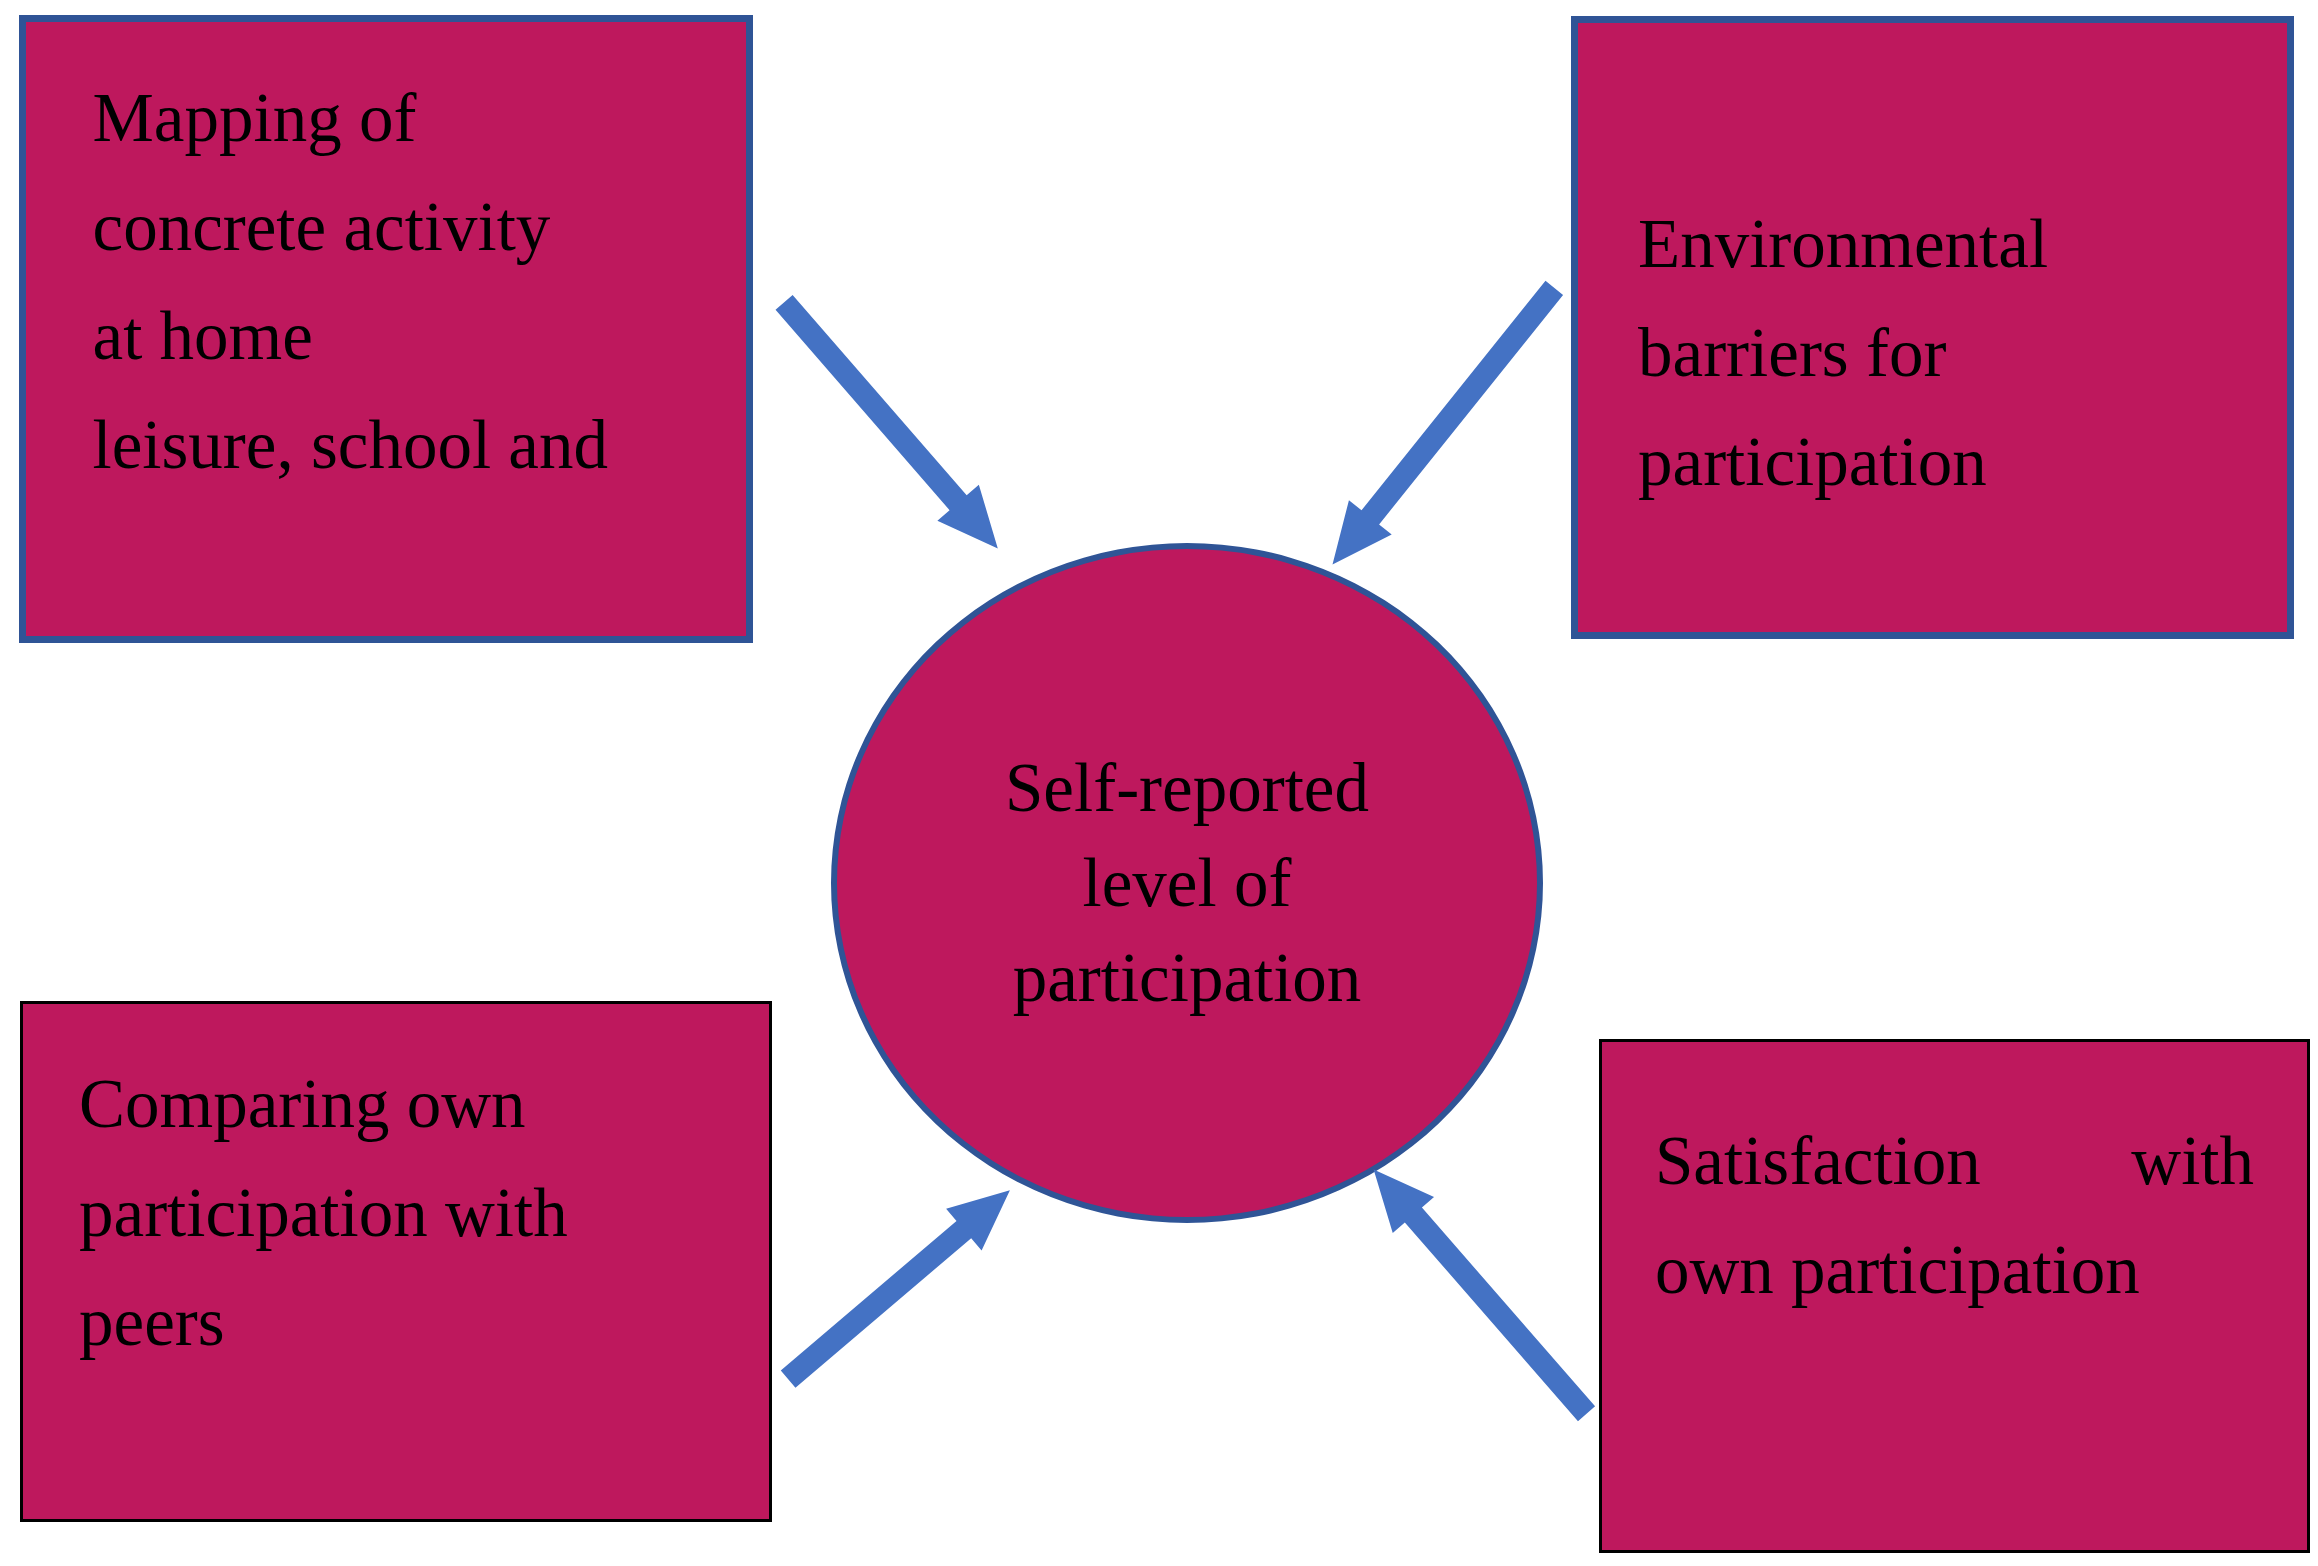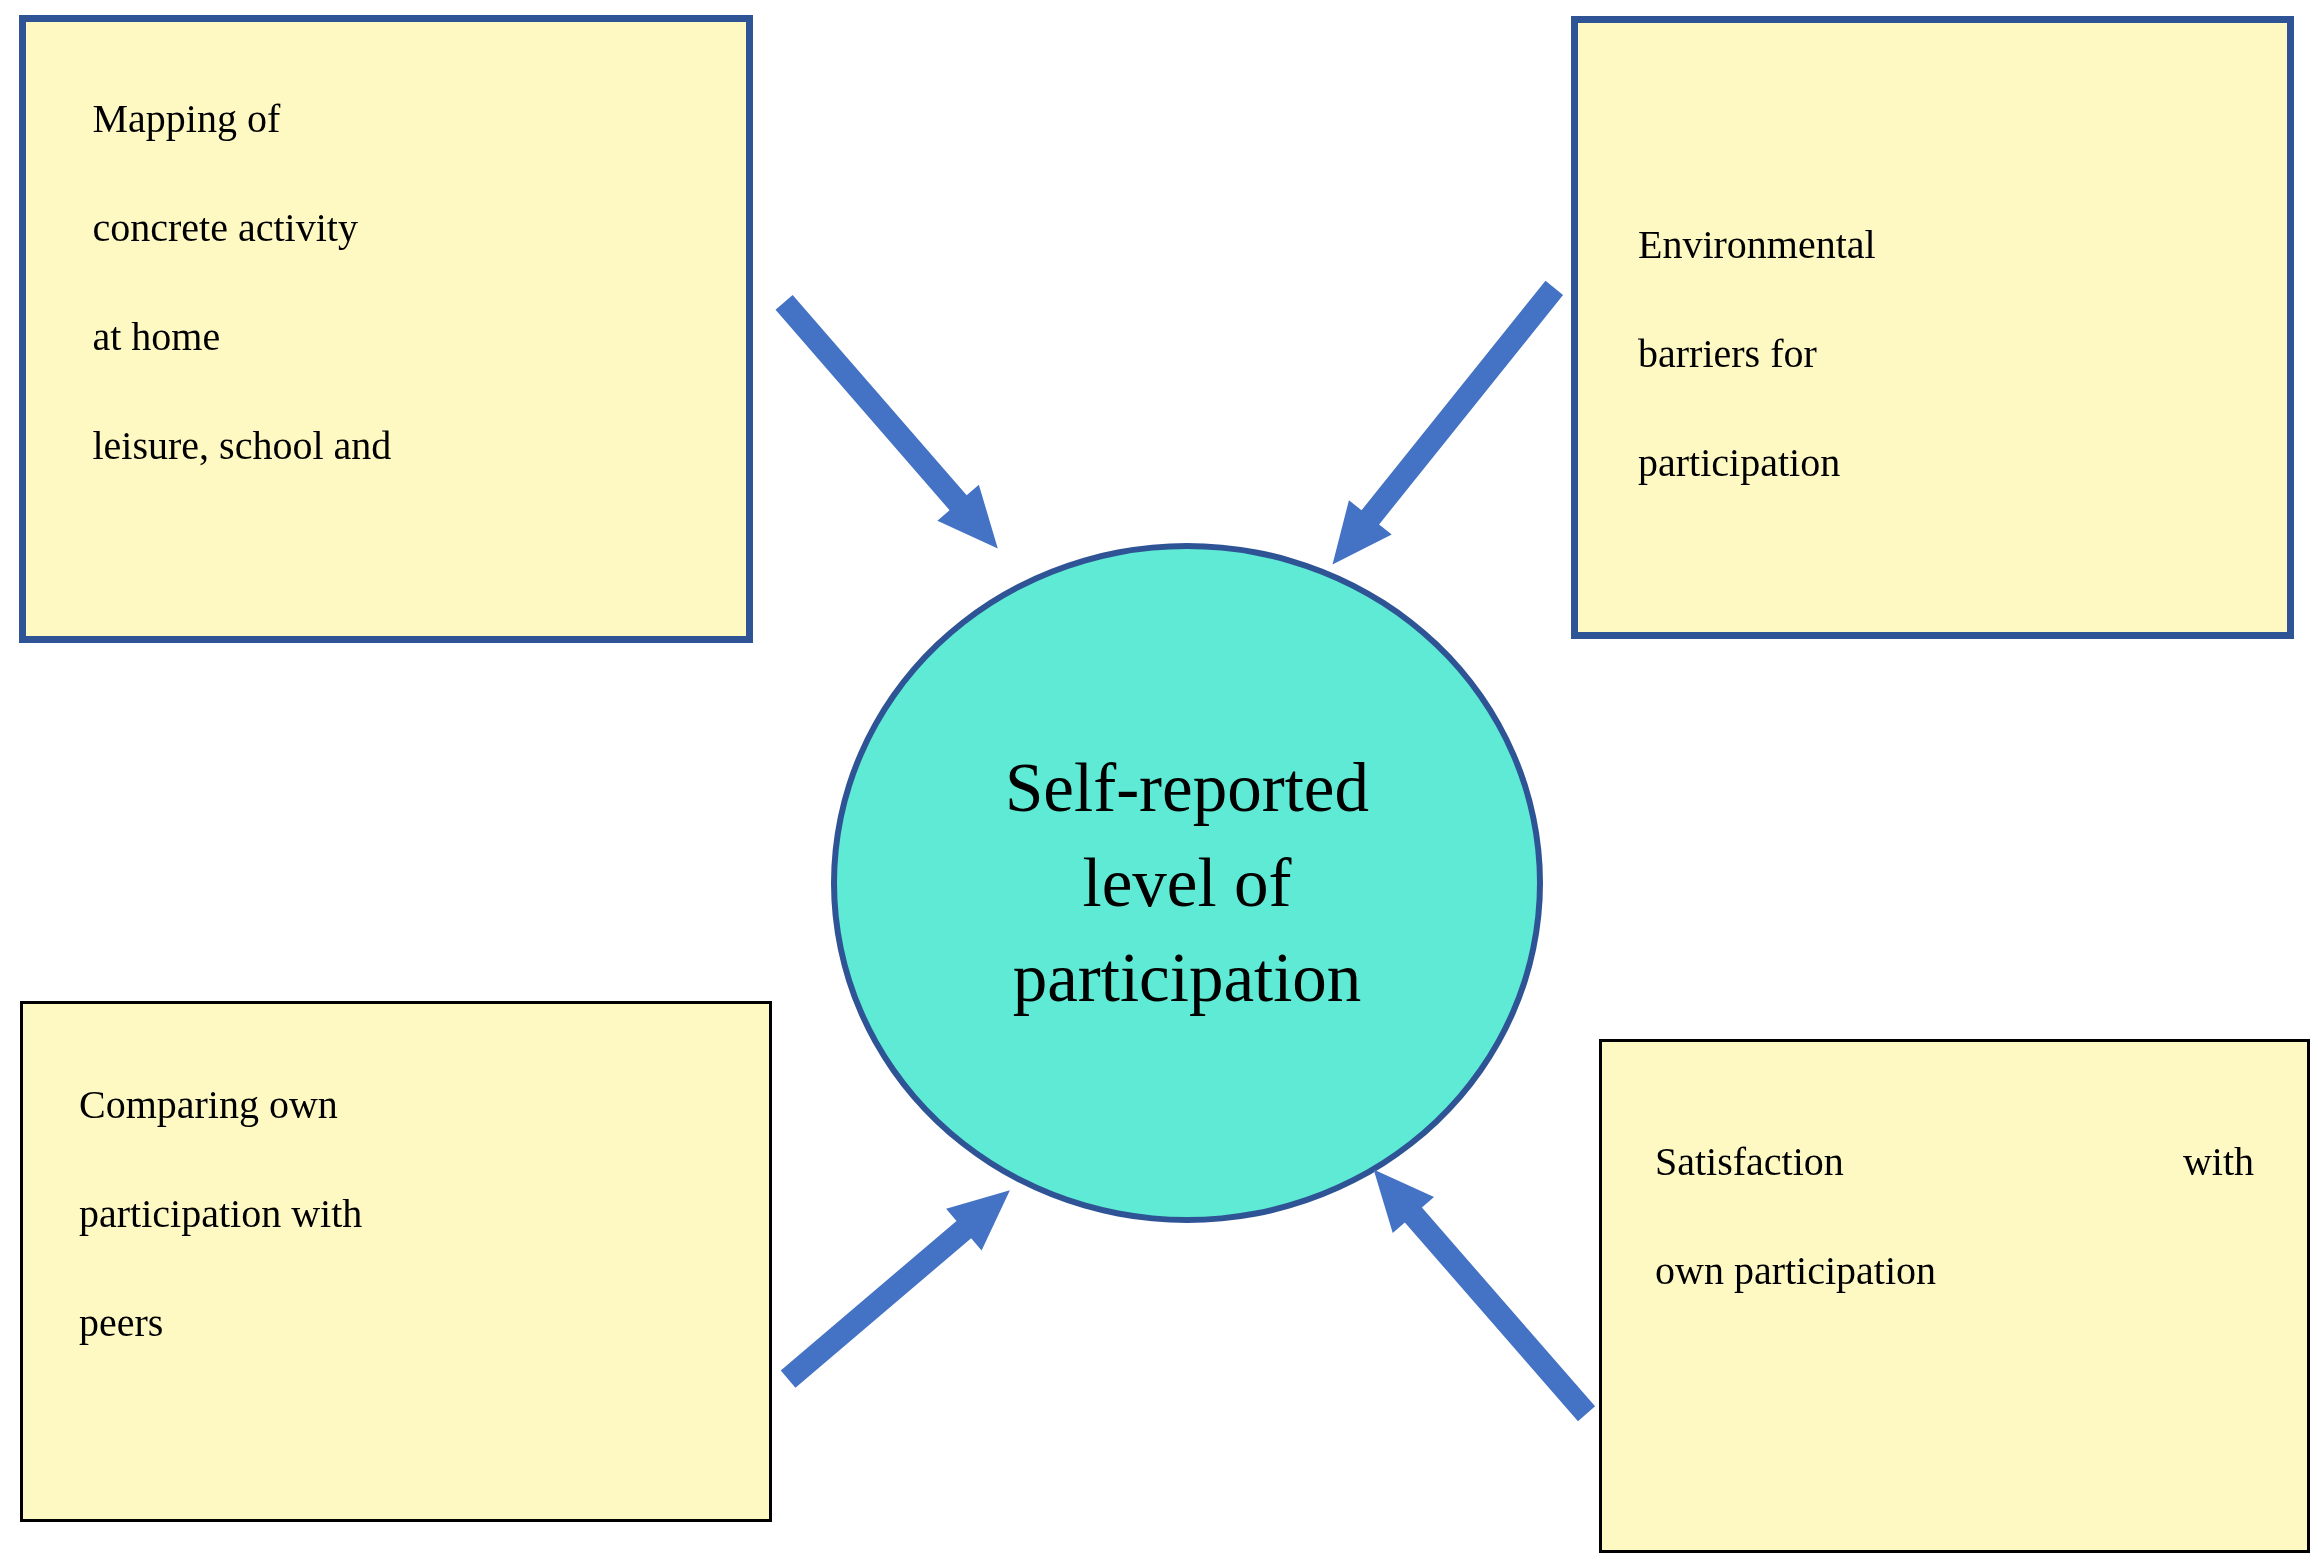--- a/index.html
+++ b/index.html
@@ -7,22 +7,22 @@
     position:relative;
     width:2319px;height:1567px;
     background:#ffffff;
     font-family:"Liberation Serif","DejaVu Serif",serif;
     color:#000000;
     overflow:hidden;
   }
   .shape-box{
     position:absolute;
     box-sizing:border-box;
-    background:#fef9c3;
-    font-size:40px;
+    background:#be185d;
+    font-size:69px;
     line-height:109px;
   }
   .blue-border{border:7.3px solid #2F5496;}
   .black-border{border:3.2px solid #000000;}
   #box-top-left{left:18.5px;top:15.3px;width:734px;height:628px;padding:42px 32px 0 67px;}
   #box-top-right{left:1571px;top:16px;width:723px;height:623px;padding:167px 18px 0 60px;}
   #box-bottom-left{left:20px;top:1001px;width:752px;height:521px;padding:46px 32px 0 56px;}
   #box-bottom-right{left:1599px;top:1039px;width:711px;height:514px;padding:65px 53px 0 53px;}
   .line{white-space:nowrap;}
   .line.justified{
@@ -30,21 +30,21 @@
     text-align:justify;
     text-align-last:justify;
   }
   #center-circle{
     position:absolute;
     left:831px;top:543px;
     width:712px;height:680px;
     box-sizing:border-box;
     border:6.5px solid #2F5496;
     border-radius:50%;
-    background:#5eead4;
+    background:#be185d;
     display:flex;
     flex-direction:column;
     align-items:center;
     justify-content:center;
     text-align:right;
     font-size:69px;
     line-height:95px;
   }
   #arrow-layer{
     position:absolute;

